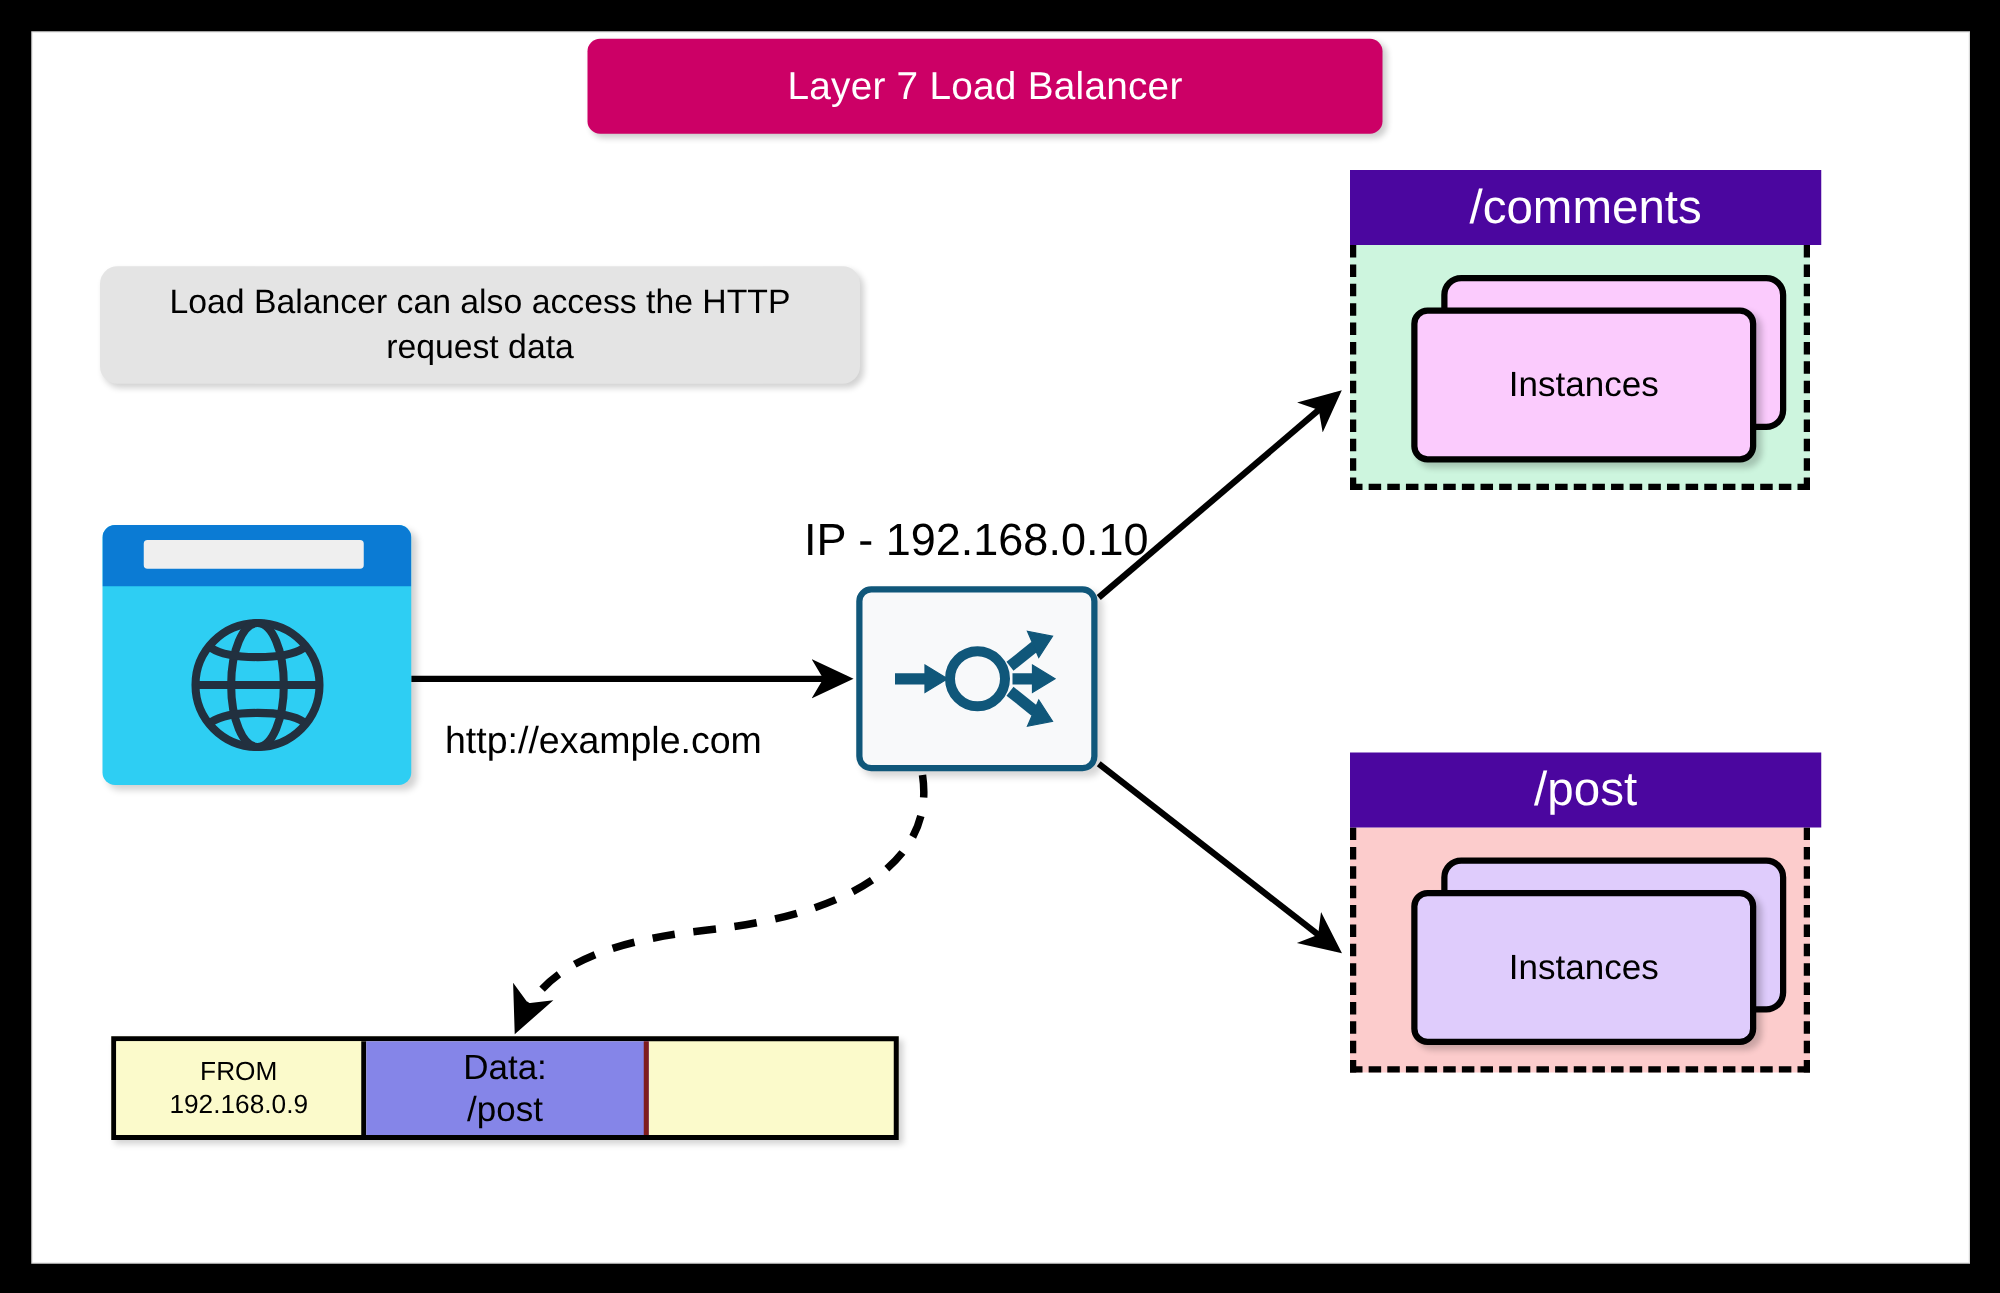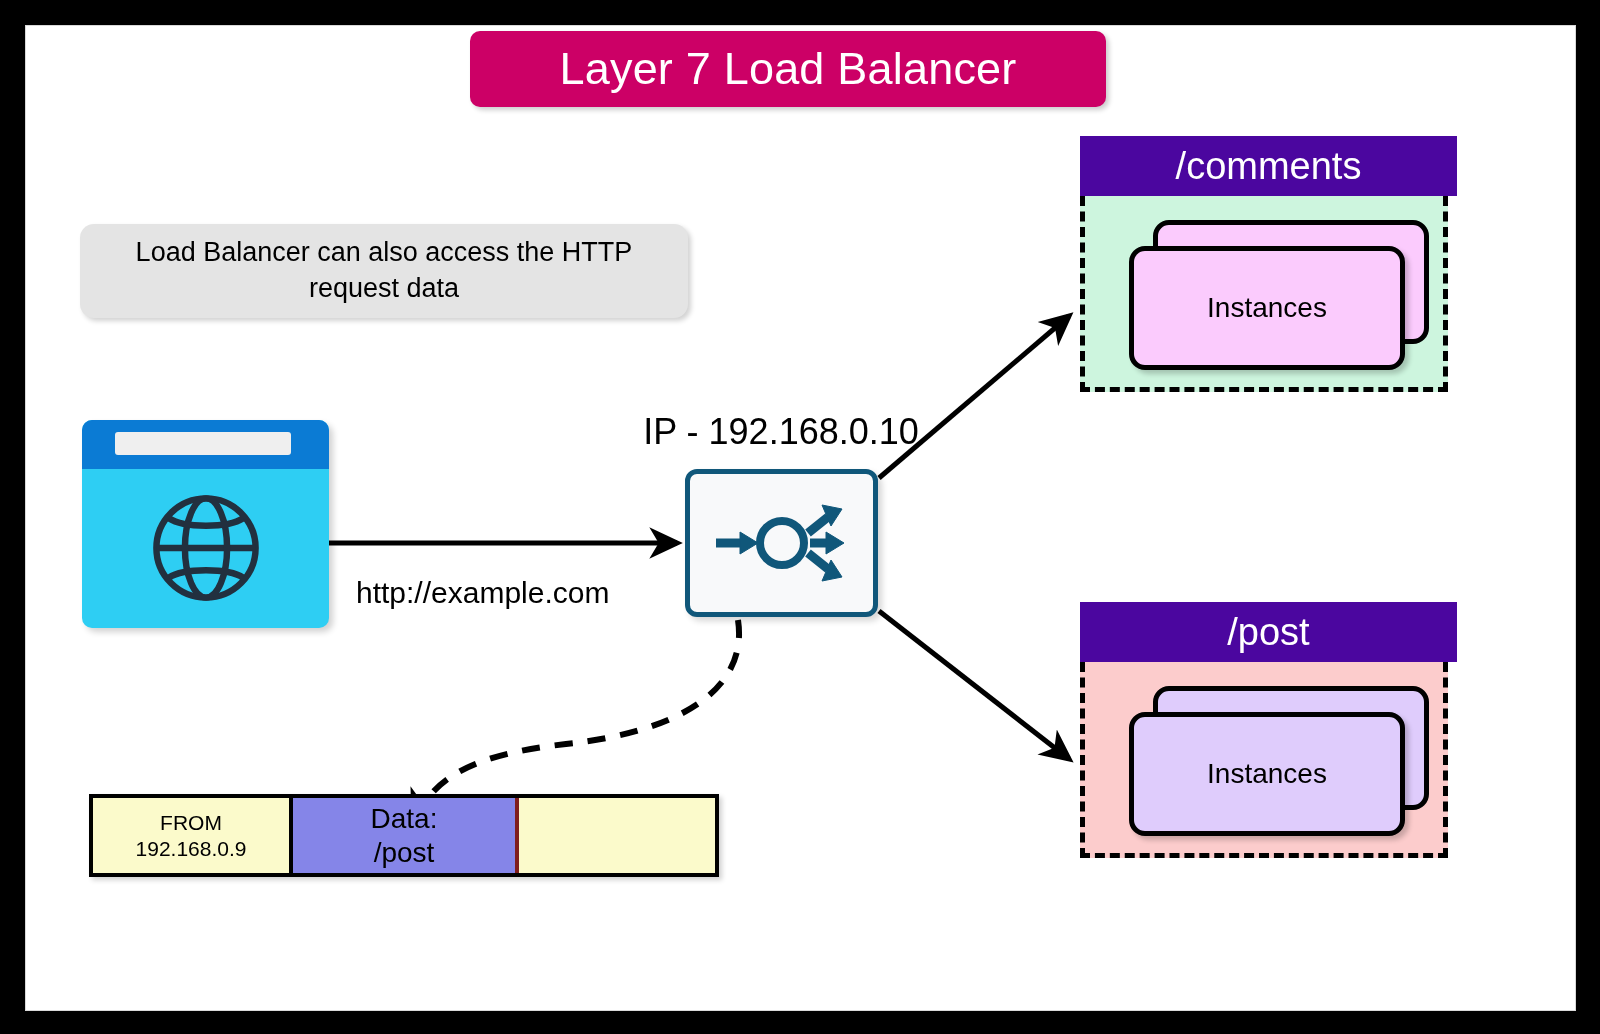--- a/index.html
+++ b/index.html
@@ -33,29 +33,29 @@
     height: 76px;
     background: #CC0066;
     border-radius: 10px;
     display: flex;
     align-items: center;
     justify-content: center;
     box-shadow: 3px 3px 5px rgba(0,0,0,0.20);
   }
   #title-banner .txt {
     color: #ffffff;
-    font-size: 45px;
+    font-size: 31px;
     letter-spacing: 0.2px;
     white-space: nowrap;
   }
 
   
   #note-bubble {
     left: 54px;
-    top: 198px;
+    top: 187px;
     width: 608px;
     height: 94px;
     background: #E4E4E4;
     border-radius: 14px;
     display: flex;
     align-items: center;
     justify-content: center;
     box-shadow: 3px 3px 5px rgba(0,0,0,0.18);
   }
   #note-bubble .txt {
@@ -185,33 +185,34 @@
     left: 24px; top: 0;
     width: 276px; height: 124px;
   }
   .inst-front {
     left: 0; top: 26px;
     width: 276px; height: 124px;
     display: flex;
     align-items: center;
     justify-content: center;
     box-shadow: 4px 4px 5px rgba(0,0,0,0.20);
+    border-radius: 13px;
   }
   .inst-front .txt {
     font-size: 28px;
     color: #000;
     white-space: nowrap;
   }
   #group-comments .inst-box { background: #FBCBFD; }
   #group-post .inst-box { background: #DFCCFC; }
 
   
   #packet-table {
     left: 63px;
-    top: 768px;
+    top: 803px;
     width: 630px;
     height: 83px;
     border: 4px solid #000;
     box-sizing: border-box;
     display: flex;
     background: #FBFACB;
     box-shadow: 3px 3px 5px rgba(0,0,0,0.18);
   }
   .pkt-cell {
     display: flex;

